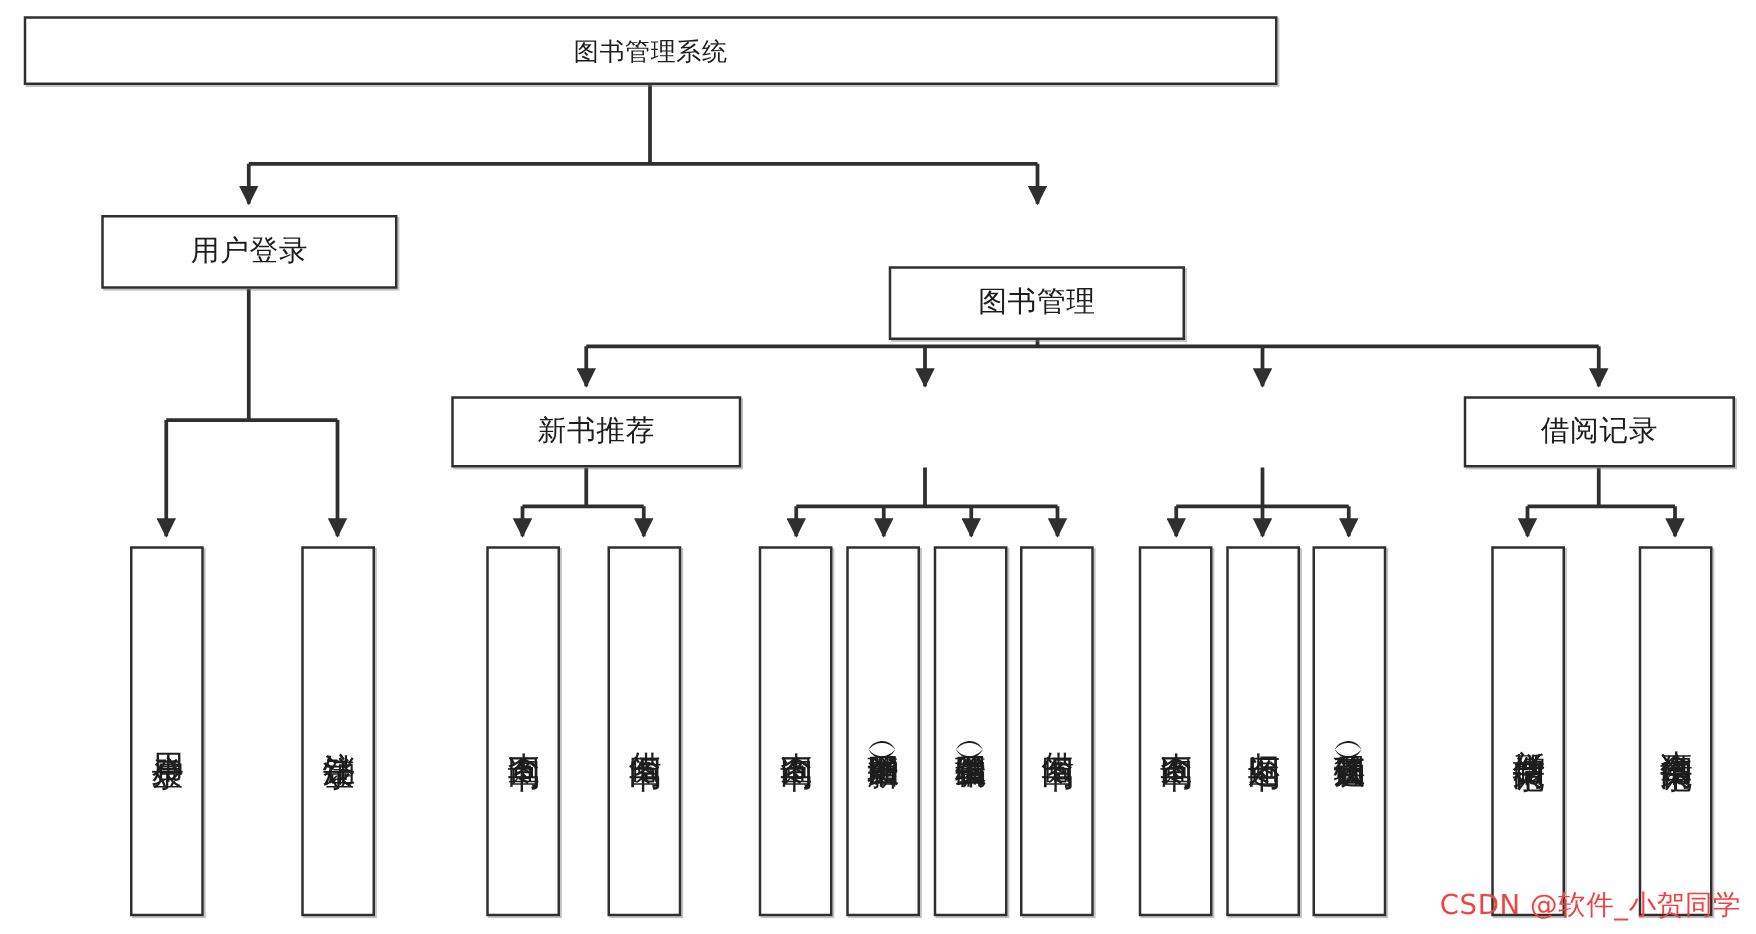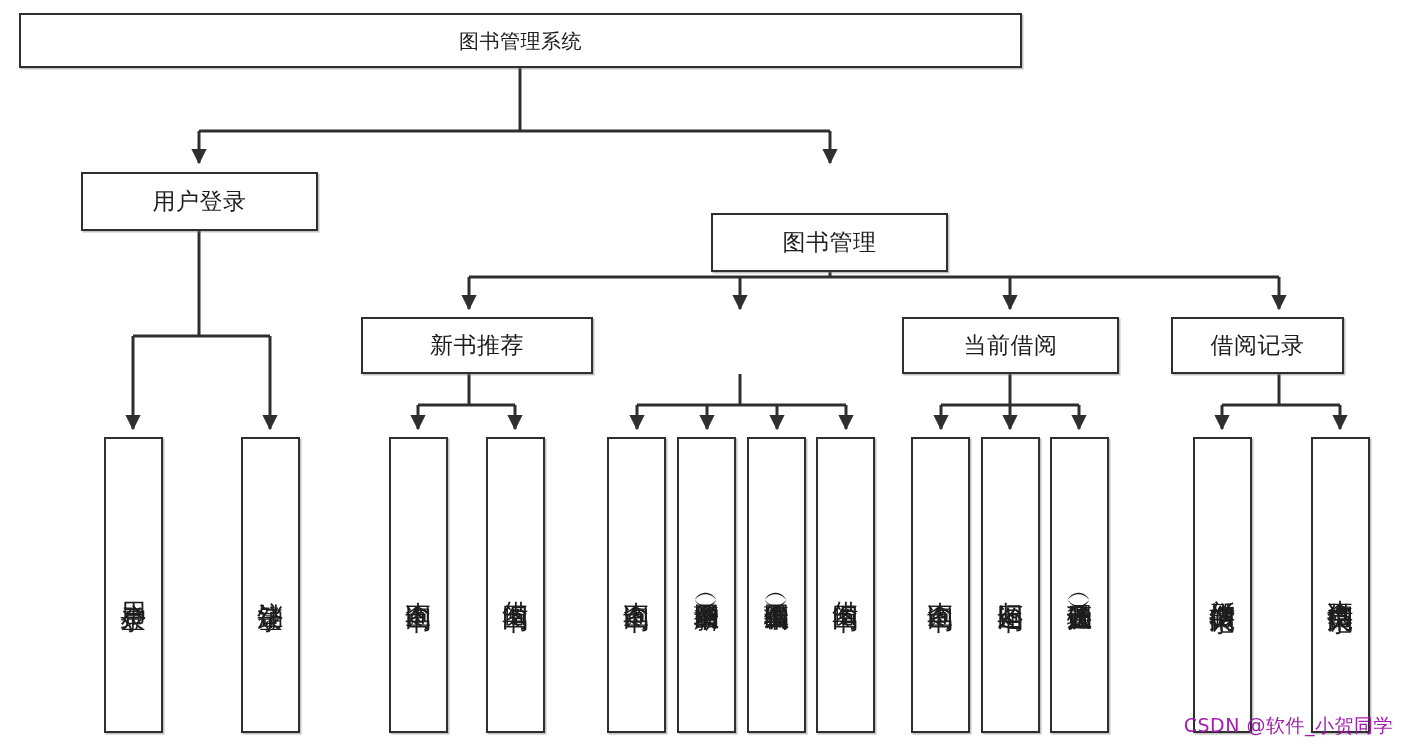--- a/index.html
+++ b/index.html
@@ -62,22 +62,22 @@
   }
   .node.v.long .label {
     font-size: 25px;
     letter-spacing: 0px;
     line-height: 1.0;
   }
   #watermark {
     position: absolute;
     right: 12px;
     bottom: 8px;
-    font-size: 19px;
-    color: #a21caf;
+    font-size: 22px;
+    color: #ef4444;
     white-space: nowrap;
     letter-spacing: 0.5px;
   }
 </style>
 </head>
 <body>
 
 <div id="canvas">
 
   <svg id="edges" viewBox="0 0 1405 747" width="1405" height="747">
@@ -137,24 +137,21 @@
   <div class="node h" style="left:81px; top:172px; width:237px; height:59px;">
     <span class="label">用户登录</span>
   </div>
   <div class="node h" style="left:711px; top:172px; width:237px; height:59px;margin-top:41px;">
     <span class="label">图书管理</span>
   </div>
 
   <div class="node h" style="left:361px; top:317px; width:232px; height:57px;">
     <span class="label">新书推荐</span>
   </div>
-  <div class="node h" style="left:902px; top:317px; width:217px; height:57px;">
-    <span class="label">当前借阅</span>
-  </div>
-  <div class="node h" style="left:1171px; top:317px; width:173px; height:57px;">
+  <div class="node h" style="left:1171px; top:317px; width:217px; height:57px;">
     <span class="label">借阅记录</span>
   </div>
 
   <div class="node v" style="left:104px; top:437px; width:59px; height:296px;">
     <span class="label">用户登录</span>
   </div>
   <div class="node v" style="left:241px; top:437px; width:59px; height:296px;">
     <span class="label">注销登录</span>
   </div>
 

